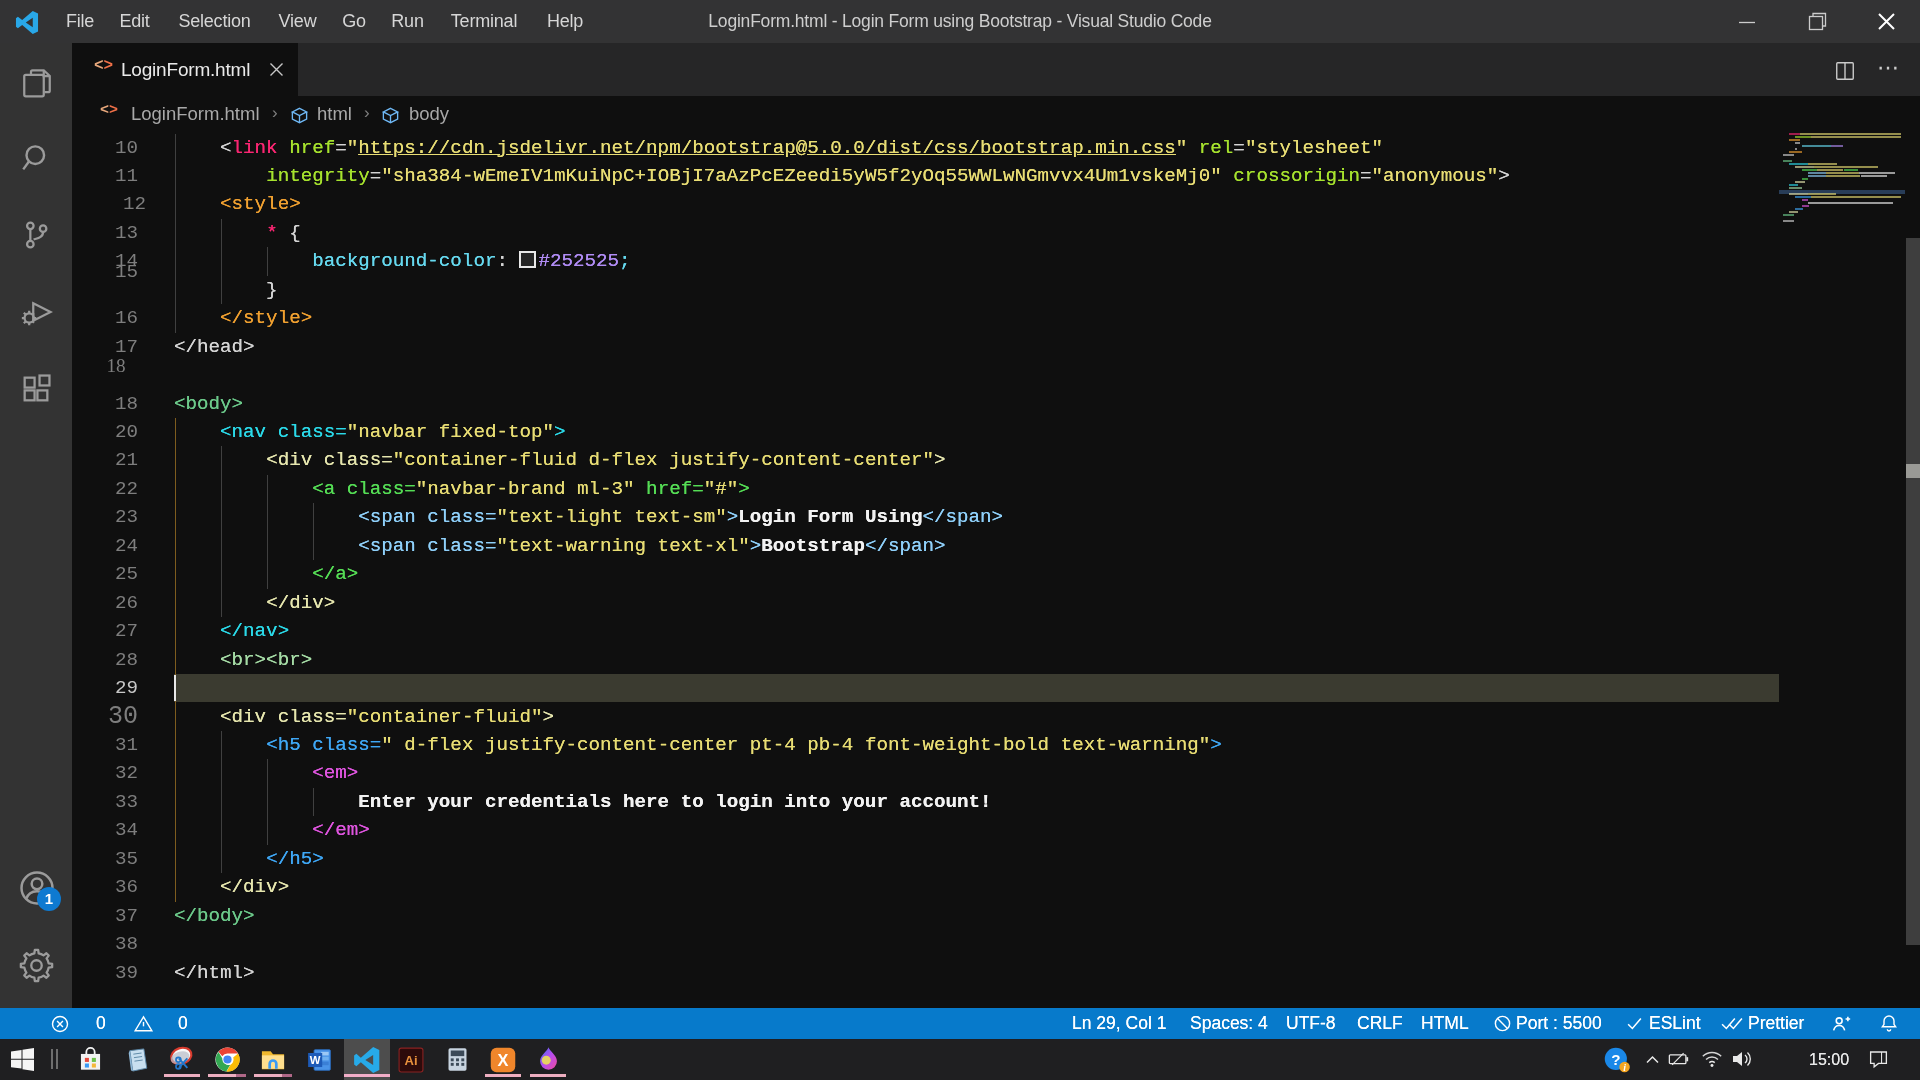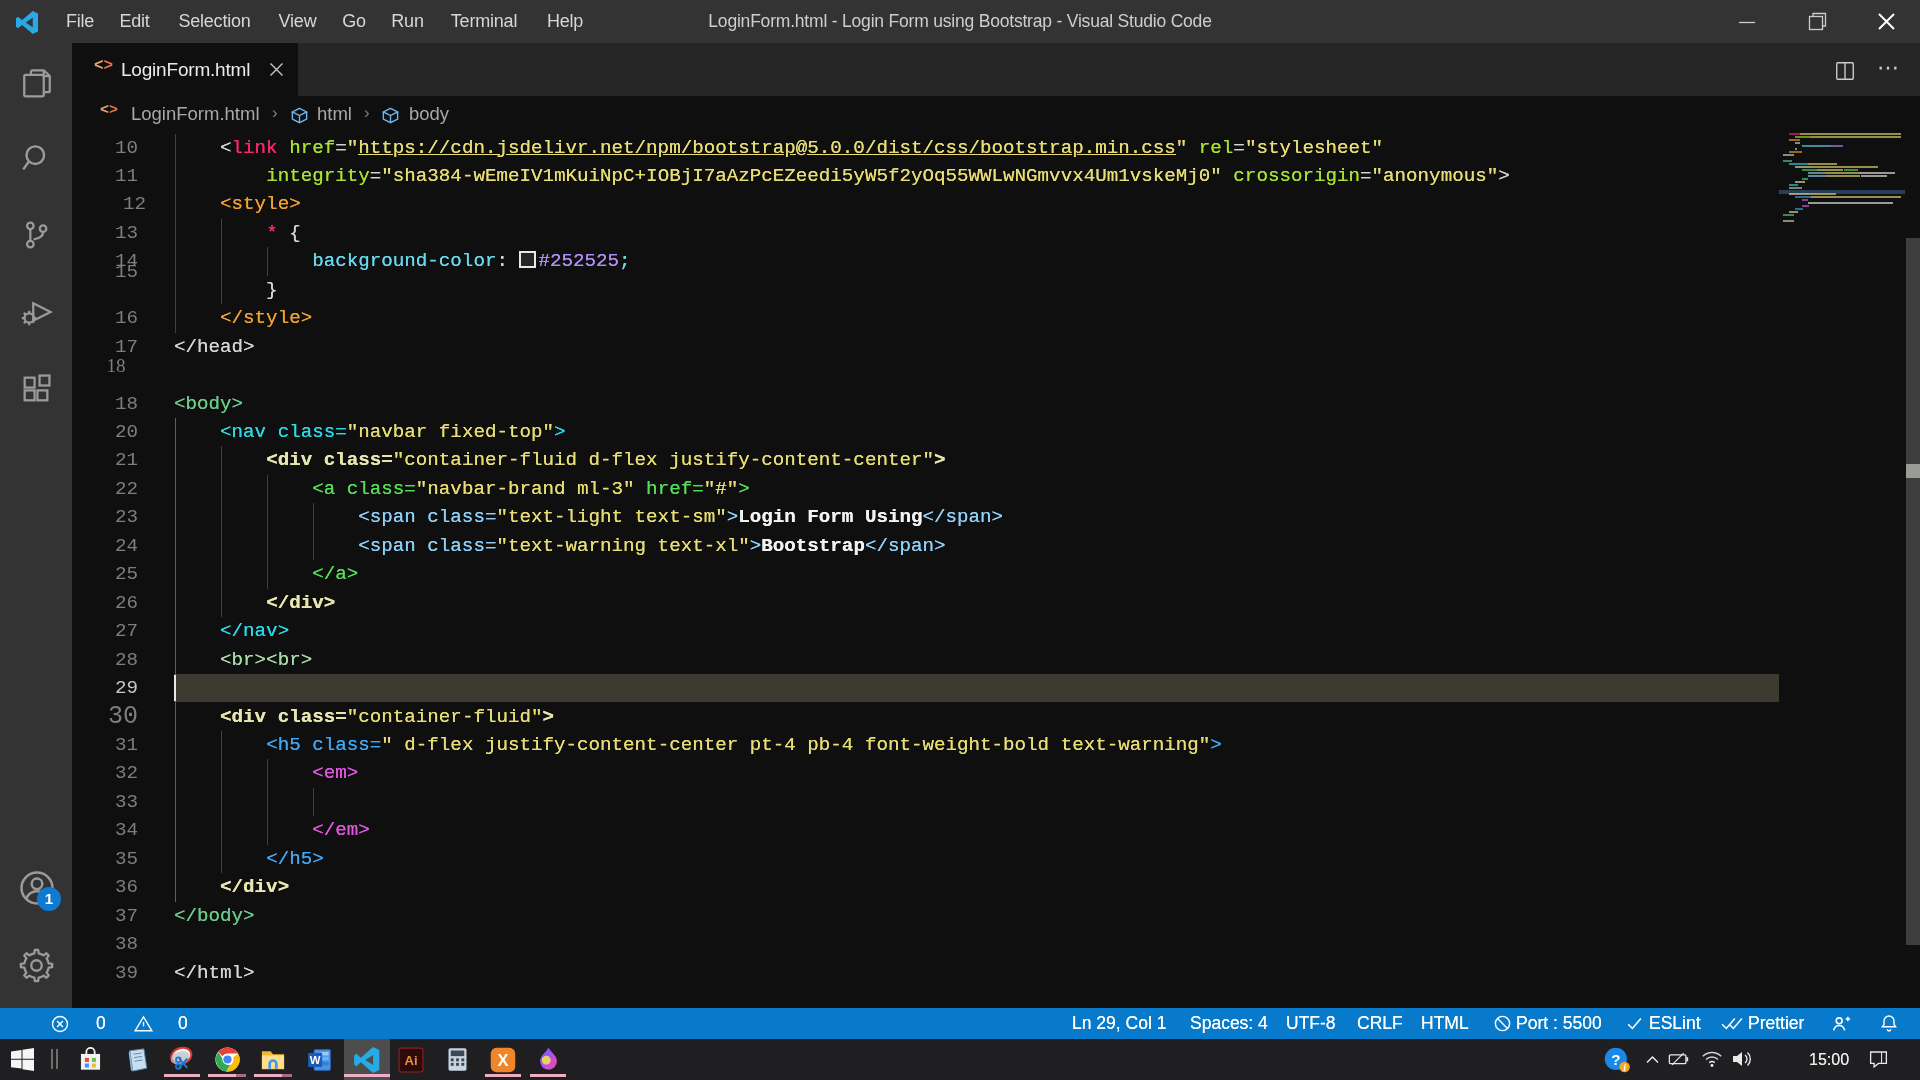--- a/index.html
+++ b/index.html
@@ -26,21 +26,21 @@
   .tagtxt { font-weight:bold; color:#f2f2f2; }
   .us { text-decoration:underline; }
   
   .w  { color:#d4d4d4; }
   .pk { color:#f92672; }
   .gr { color:#a6e22e; }
   .ys { color:#e8dd74; }
   .cy { color:#66d9ef; }
   .pu { color:#b18cf5; }
   .tnav  { color:#2bd9e8; }
-  .tdiv  { color:#e6e6ae;font-weight:bold; }
+  .tdiv  { color:#e6e6ae; }
   .ta    { color:#55dd55; }
   .tspan { color:#8fd0fa; }
   .th5   { color:#3fa7f5; }
   .tem   { color:#e055e0; }
   .tbody { color:#6cc98a; }
   .tbr   { color:#a5dba5; }
   
   #statusbar { left:0; top:1008px; width:1920px; height:31px; background:#077acb; color:#ffffff; font-size:17.5px; }
   #statusbar .it { position:absolute; top:0; height:31px; line-height:31px; white-space:nowrap; }
   
@@ -197,21 +197,21 @@
 <div class="abs" style="left:94px;top:645.6px;width:44px;height:28.45px;line-height:28.45px;text-align:right;font-family:'Liberation Mono',monospace;font-size:19.2px;color:#7e7e7e;">28</div>
 <div class="abs" style="left:174px;top:645.6px;height:28.45px;line-height:28.45px;white-space:pre;font-family:'Liberation Mono',monospace;font-size:19.2px;"><span class="w">    </span><span class="tbr">&lt;br&gt;&lt;br&gt;</span></div>
 <div class="abs" style="left:94px;top:674.0px;width:44px;height:28.45px;line-height:28.45px;text-align:right;font-family:'Liberation Mono',monospace;font-size:19.2px;color:#c8c8c8;">29</div>
 <div class="abs" style="left:94px;top:702.5px;width:44px;height:28.45px;line-height:28.45px;text-align:right;font-family:'Liberation Mono',monospace;font-size:25px;color:#7e7e7e;">30</div>
 <div class="abs" style="left:174px;top:702.5px;height:28.45px;line-height:28.45px;white-space:pre;font-family:'Liberation Mono',monospace;font-size:19.2px;"><span class="w">    </span><span class="tdiv">&lt;div class=</span><span class="ys">"container-fluid"</span><span class="tdiv">&gt;</span></div>
 <div class="abs" style="left:94px;top:730.9px;width:44px;height:28.45px;line-height:28.45px;text-align:right;font-family:'Liberation Mono',monospace;font-size:19.2px;color:#7e7e7e;">31</div>
 <div class="abs" style="left:174px;top:730.9px;height:28.45px;line-height:28.45px;white-space:pre;font-family:'Liberation Mono',monospace;font-size:19.2px;"><span class="w">        </span><span class="th5">&lt;h5 class=</span><span class="ys">" d-flex justify-content-center pt-4 pb-4 font-weight-bold text-warning"</span><span class="th5">&gt;</span></div>
 <div class="abs" style="left:94px;top:759.4px;width:44px;height:28.45px;line-height:28.45px;text-align:right;font-family:'Liberation Mono',monospace;font-size:19.2px;color:#7e7e7e;">32</div>
 <div class="abs" style="left:174px;top:759.4px;height:28.45px;line-height:28.45px;white-space:pre;font-family:'Liberation Mono',monospace;font-size:19.2px;"><span class="w">            </span><span class="tem">&lt;em&gt;</span></div>
 <div class="abs" style="left:94px;top:787.9px;width:44px;height:28.45px;line-height:28.45px;text-align:right;font-family:'Liberation Mono',monospace;font-size:19.2px;color:#7e7e7e;">33</div>
-<div class="abs" style="left:174px;top:787.9px;height:28.45px;line-height:28.45px;white-space:pre;font-family:'Liberation Mono',monospace;font-size:19.2px;"><span class="w">                </span></div>
+<div class="abs" style="left:174px;top:787.9px;height:28.45px;line-height:28.45px;white-space:pre;font-family:'Liberation Mono',monospace;font-size:19.2px;"><span class="w">                </span><span class="tagtxt">Enter your credentials here to login into your account!</span></div>
 <div class="abs" style="left:94px;top:816.3px;width:44px;height:28.45px;line-height:28.45px;text-align:right;font-family:'Liberation Mono',monospace;font-size:19.2px;color:#7e7e7e;">34</div>
 <div class="abs" style="left:174px;top:816.3px;height:28.45px;line-height:28.45px;white-space:pre;font-family:'Liberation Mono',monospace;font-size:19.2px;"><span class="w">            </span><span class="tem">&lt;/em&gt;</span></div>
 <div class="abs" style="left:94px;top:844.8px;width:44px;height:28.45px;line-height:28.45px;text-align:right;font-family:'Liberation Mono',monospace;font-size:19.2px;color:#7e7e7e;">35</div>
 <div class="abs" style="left:174px;top:844.8px;height:28.45px;line-height:28.45px;white-space:pre;font-family:'Liberation Mono',monospace;font-size:19.2px;"><span class="w">        </span><span class="th5">&lt;/h5&gt;</span></div>
 <div class="abs" style="left:94px;top:873.2px;width:44px;height:28.45px;line-height:28.45px;text-align:right;font-family:'Liberation Mono',monospace;font-size:19.2px;color:#7e7e7e;">36</div>
 <div class="abs" style="left:174px;top:873.2px;height:28.45px;line-height:28.45px;white-space:pre;font-family:'Liberation Mono',monospace;font-size:19.2px;"><span class="w">    </span><span class="tdiv">&lt;/div&gt;</span></div>
 <div class="abs" style="left:94px;top:901.6px;width:44px;height:28.45px;line-height:28.45px;text-align:right;font-family:'Liberation Mono',monospace;font-size:19.2px;color:#7e7e7e;">37</div>
 <div class="abs" style="left:174px;top:901.6px;height:28.45px;line-height:28.45px;white-space:pre;font-family:'Liberation Mono',monospace;font-size:19.2px;"><span class="tbody">&lt;/body&gt;</span></div>
 <div class="abs" style="left:94px;top:930.1px;width:44px;height:28.45px;line-height:28.45px;text-align:right;font-family:'Liberation Mono',monospace;font-size:19.2px;color:#7e7e7e;">38</div>
 <div class="abs" style="left:94px;top:958.5px;width:44px;height:28.45px;line-height:28.45px;text-align:right;font-family:'Liberation Mono',monospace;font-size:19.2px;color:#7e7e7e;">39</div>

